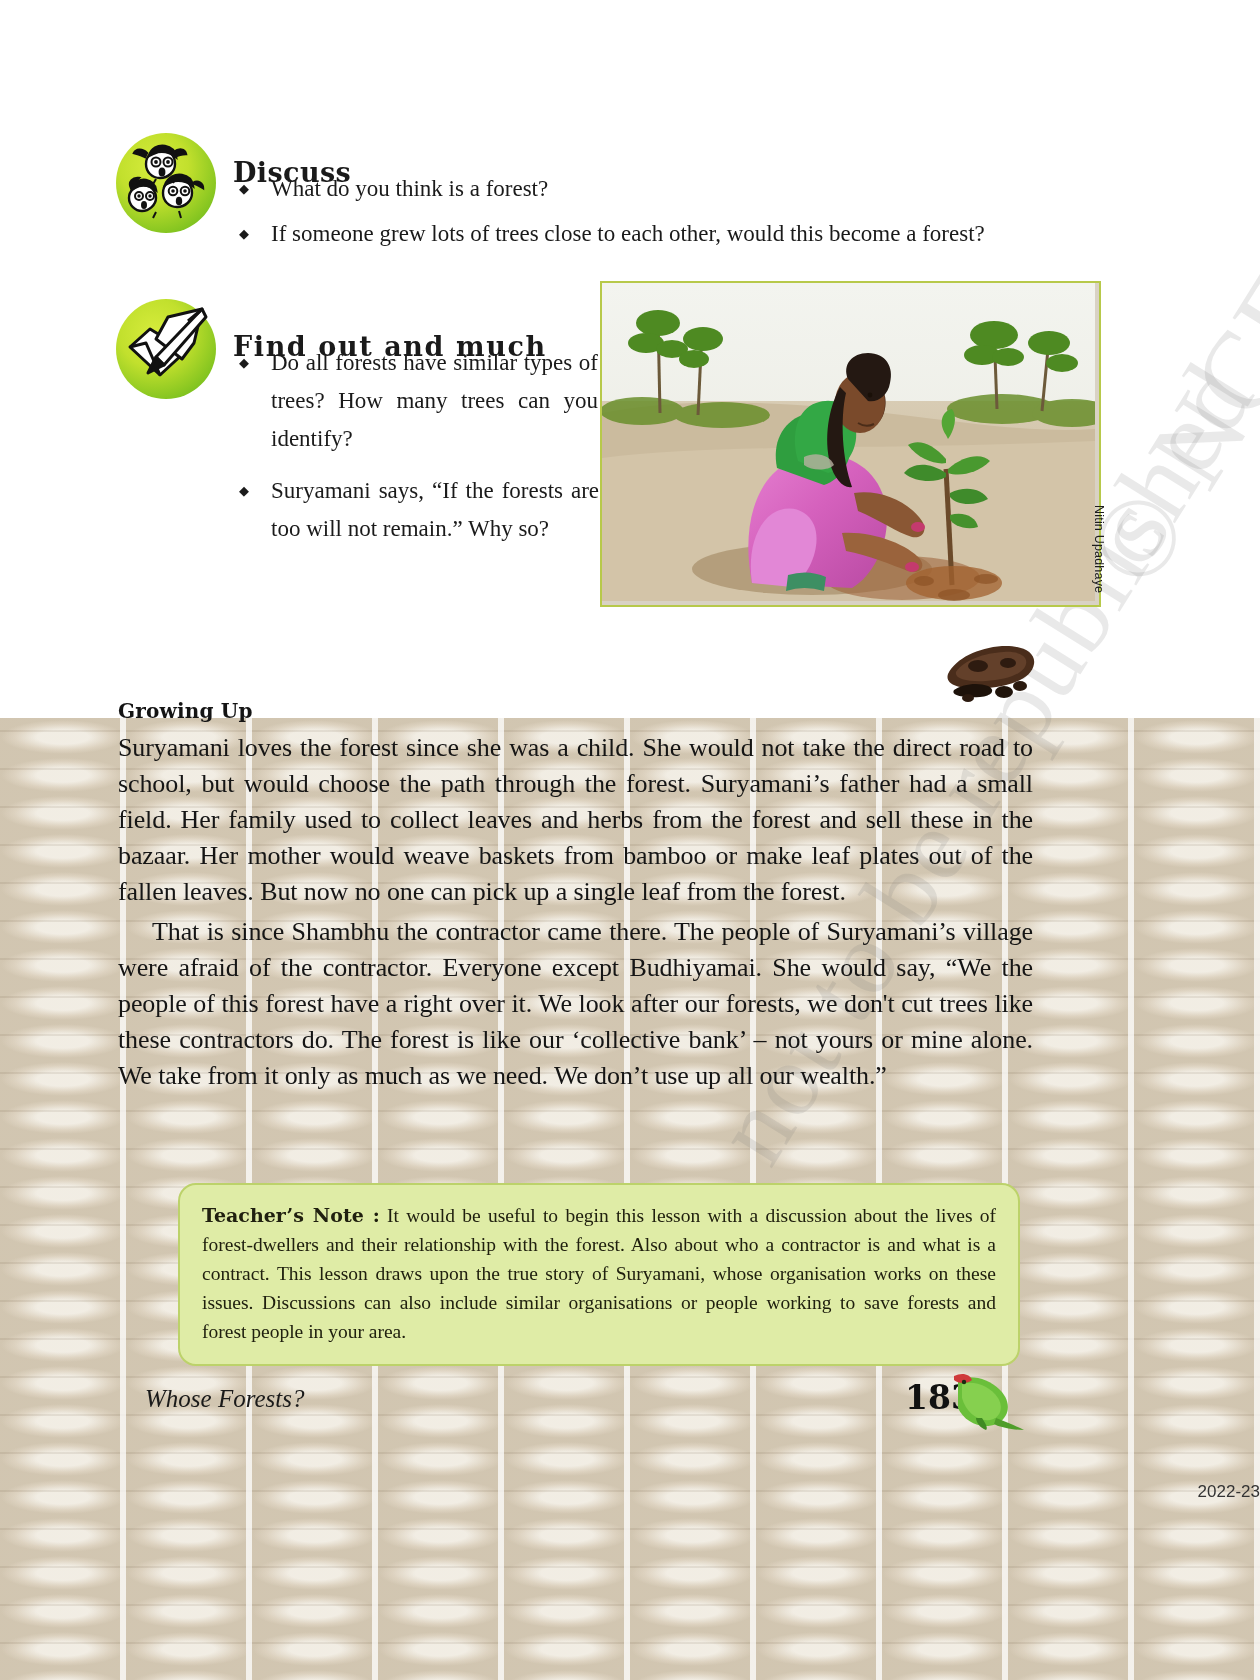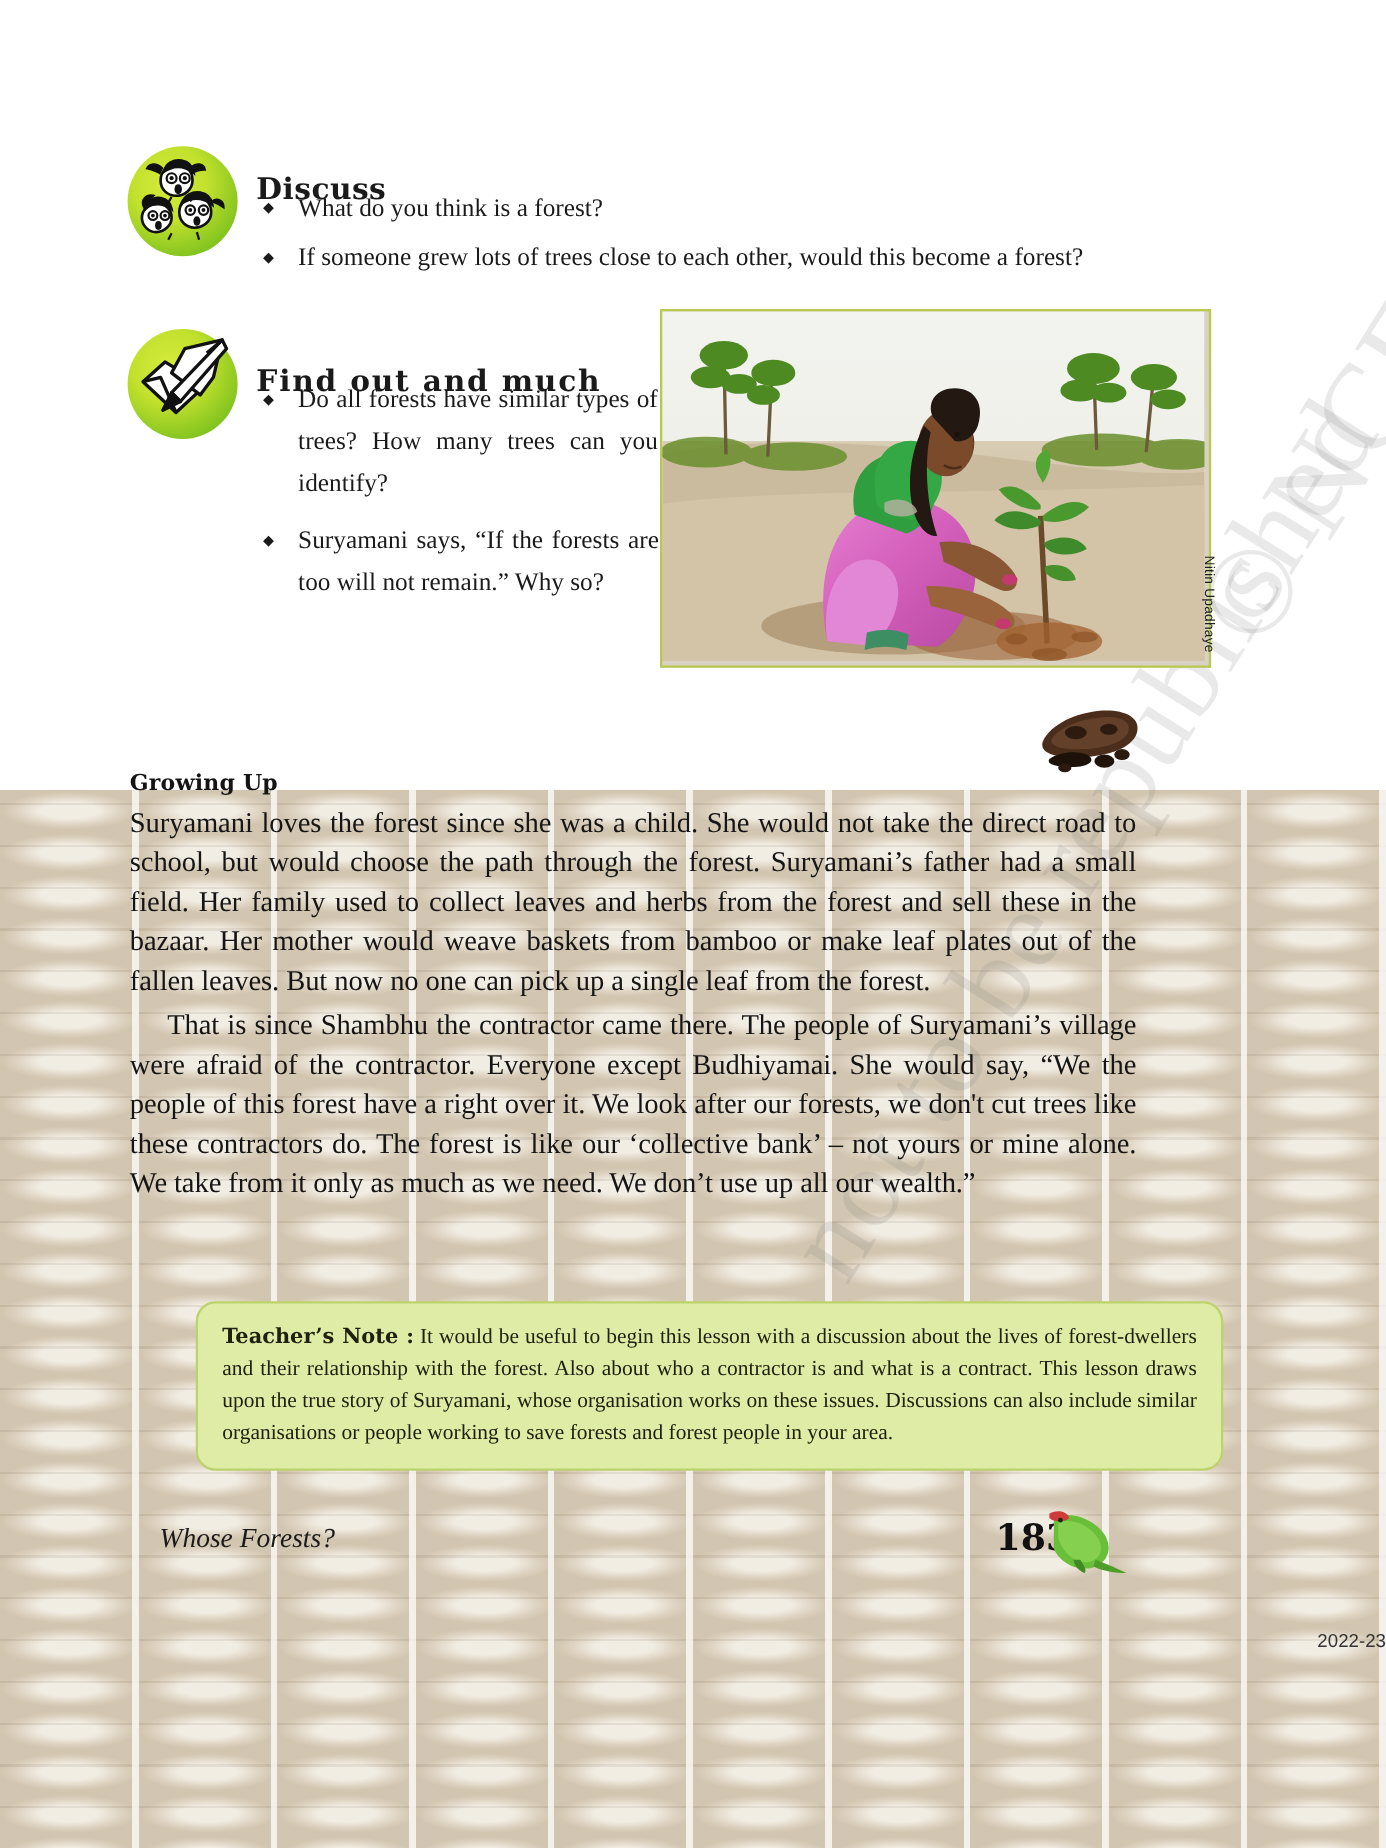--- a/index.html
+++ b/index.html
@@ -136,21 +136,21 @@
     font-family:Liberation Serif, serif;
     font-size:26px;line-height:36px;color:#151515;
     text-align:justify;
     margin:0 0 4px 0;
     letter-spacing:-.1px;
   }
   .para.indent{text-indent:34px;}
 
   
   #teacher-note{
-    position:absolute;left:178px;top:1183px;width:934px;
+    position:absolute;left:178px;top:1183px;width:842px;
     background:#dfeca6;
     border:2px solid #bcd26a;
     border-radius:18px;
     z-index:4;
     padding:16px 22px 18px 22px;
     box-sizing:border-box;
   }
   #teacher-note p{
     margin:0;
     font-family:"Liberation Serif", serif;

